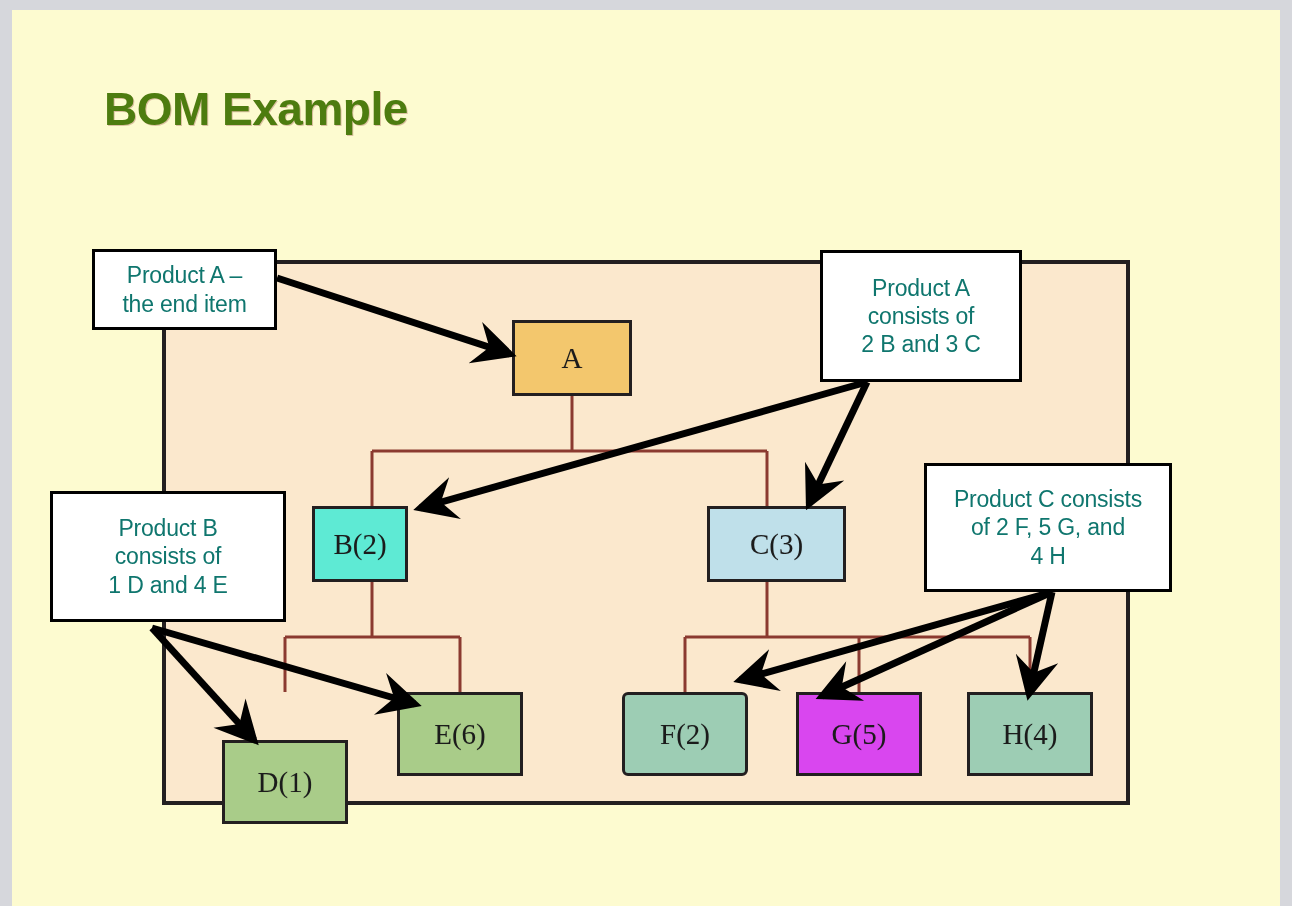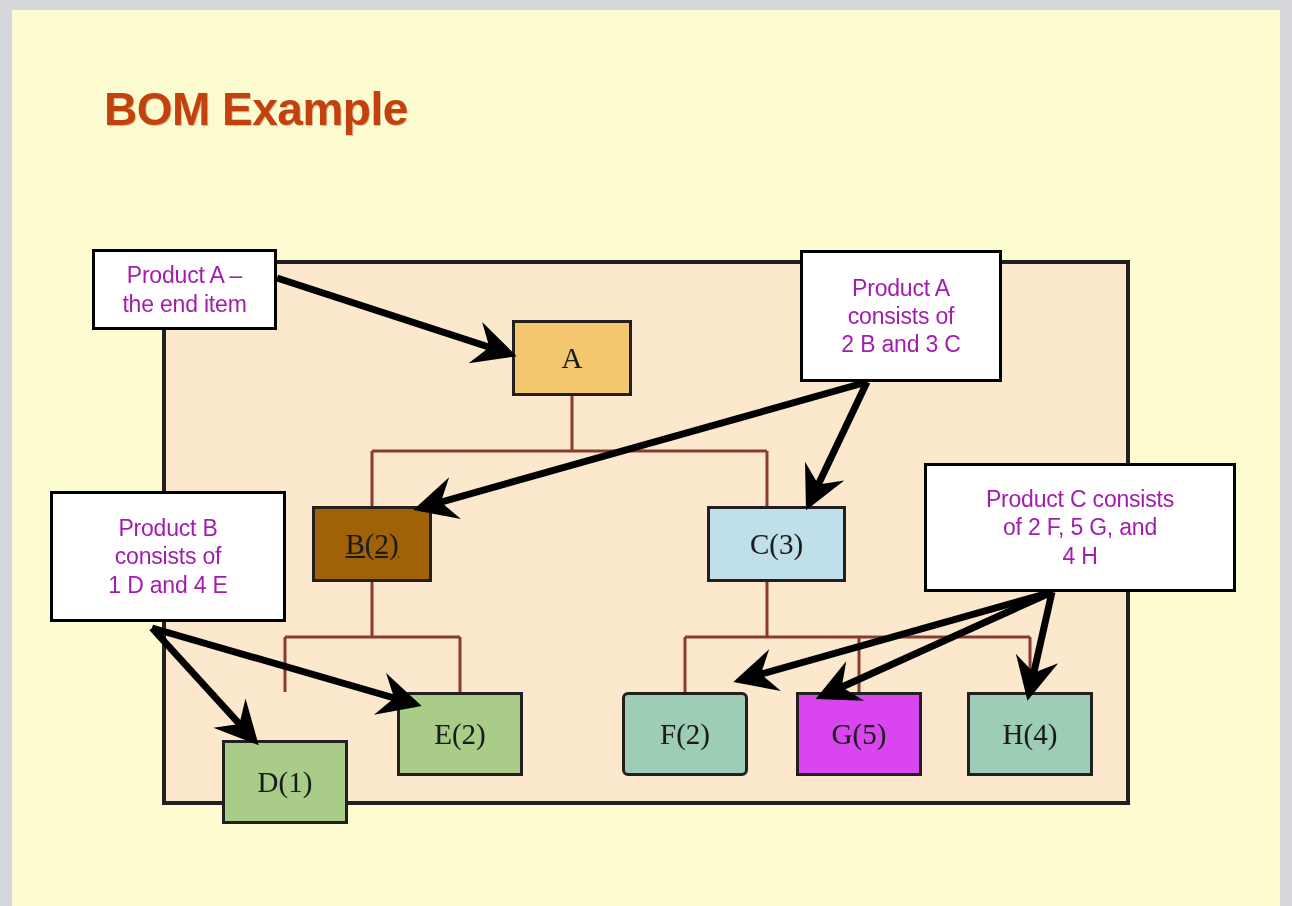--- a/index.html
+++ b/index.html
@@ -21,21 +21,21 @@
     height: 896px;
     background: #fdfbd0;
     overflow: hidden;
   }
   #title {
     position: absolute;
     left: 92px;
     top: 72px;
     font-size: 46px;
     font-weight: bold;
-    color: #c2410c;
+    color: #4d7c0f;
     letter-spacing: -0.5px;
     font-family: "Liberation Sans", sans-serif;
     text-shadow: 1px 1px 0 rgba(120,20,20,0.25);
     white-space: nowrap;
   }
   #panel {
     position: absolute;
     left: 150px;
     top: 250px;
     width: 968px;
@@ -65,21 +65,21 @@
     justify-content: center;
     text-shadow: 0 0 1px rgba(0,0,0,0.15);
   }
   .callout {
     position: absolute;
     box-sizing: border-box;
     background: #ffffff;
     border: 3px solid #000000;
     font-family: "Liberation Sans", sans-serif;
     font-size: 23px;
-    color: #a21caf;
+    color: #0f766e;
     line-height: 1.22;
     text-align: center;
     display: flex;
     align-items: center;
     justify-content: center;
     padding: 2px 6px;
     white-space: pre-line;
     letter-spacing: -0.2px;
   }
 </style>
@@ -95,24 +95,24 @@
   <svg class="layer">
     <g id="connector-group" fill="none" stroke-width="3" stroke="#8b3a30">
         <path d="M560,386 L560,441 M360,441 L755,441 M360,441 L360,496 M755,441 L755,496"></path>
         <path d="M360,572 L360,627 M273,627 L448,627 M273,627 L273,682 M448,627 L448,682"></path>
         <path d="M755,572 L755,627 M673,627 L1018,627 M673,627 L673,682 M847,627 L847,682 M1018,627 L1018,682"></path>
       </g>
   </svg>
 
   <div id="node-layer">
       <div class="node" style="left: 500px; top: 310px; width: 120px; height: 76px; background: rgb(243, 199, 109);">A</div>
-      <div class="node" style="left: 300px; top: 496px; width: 120px; height: 76px; background: #a16207; text-decoration: underline;">B(2)</div>
+      <div class="node" style="left: 300px; top: 496px; width: 96px; height: 76px; background: #5eead4;">B(2)</div>
       <div class="node" style="left: 695px; top: 496px; width: 139px; height: 76px; background: rgb(191, 224, 234);">C(3)</div>
       <div class="node" style="left: 210px; top: 682px; width: 126px; height: 84px; background: rgb(169, 204, 137); margin-top: 48px;">D(1)</div>
-      <div class="node" style="left: 385px; top: 682px; width: 126px; height: 84px; background: rgb(169, 204, 137);">E(2)</div>
+      <div class="node" style="left: 385px; top: 682px; width: 126px; height: 84px; background: rgb(169, 204, 137);">E(6)</div>
       <div class="node" style="left: 610px; top: 682px; width: 126px; height: 84px; background: rgb(157, 205, 180); border-radius: 6px;">F(2)</div>
       <div class="node" style="left: 784px; top: 682px; width: 126px; height: 84px; background: #d946ef;">G(5)</div>
       <div class="node" style="left: 955px; top: 682px; width: 126px; height: 84px; background: rgb(157, 205, 180);">H(4)</div>
     </div>
 
   <svg class="layer">
     <defs>
       <marker id="ah" markerWidth="7" markerHeight="7" refX="5.4" refY="3.5" orient="auto" markerUnits="strokeWidth">
         <path d="M0.2,0.4 L6.4,3.5 L0.2,6.6 L2.3,3.5 Z" fill="#000000"></path>
       </marker>
@@ -125,24 +125,24 @@
         <path d="M140,618 L403,694"></path>
         <path d="M1040,582 L728,670"></path>
         <path d="M1040,582 L810,686"></path>
         <path d="M1040,582 L1017,684"></path>
       </g>
   </svg>
 
   <div id="callout-layer">
       <div class="callout" style="left: 80px; top: 239px; width: 185px; height: 81px;">Product A –
 the end item</div>
-      <div class="callout" style="left: 788px; top: 240px; width: 202px; height: 132px;">Product A
+      <div class="callout" style="left: 808px; top: 240px; width: 202px; height: 132px;">Product A
 consists of
 2 B and 3 C</div>
       <div class="callout" style="left: 38px; top: 481px; width: 236px; height: 131px;">Product B
 consists of
 1 D and 4 E</div>
-      <div class="callout" style="left: 912px; top: 453px; width: 312px; height: 129px;">Product C consists
+      <div class="callout" style="left: 912px; top: 453px; width: 248px; height: 129px;">Product C consists
 of 2 F, 5 G, and
 4 H</div>
     </div>
 
 </div>
 
 </body></html>

